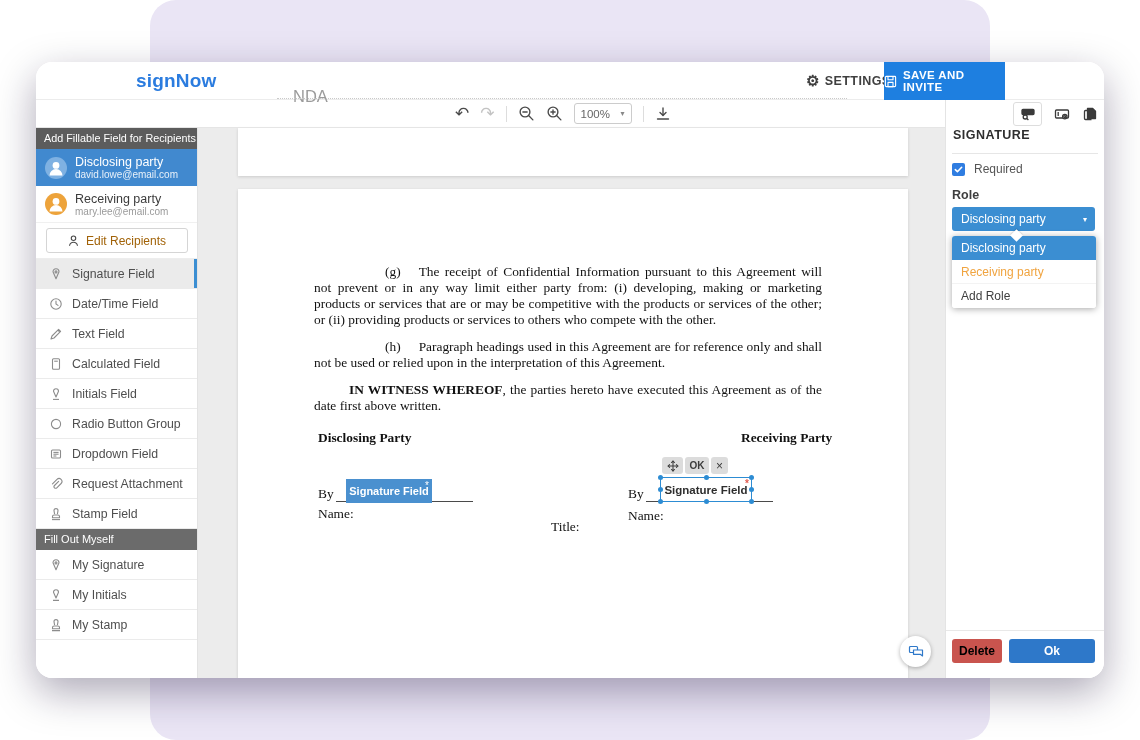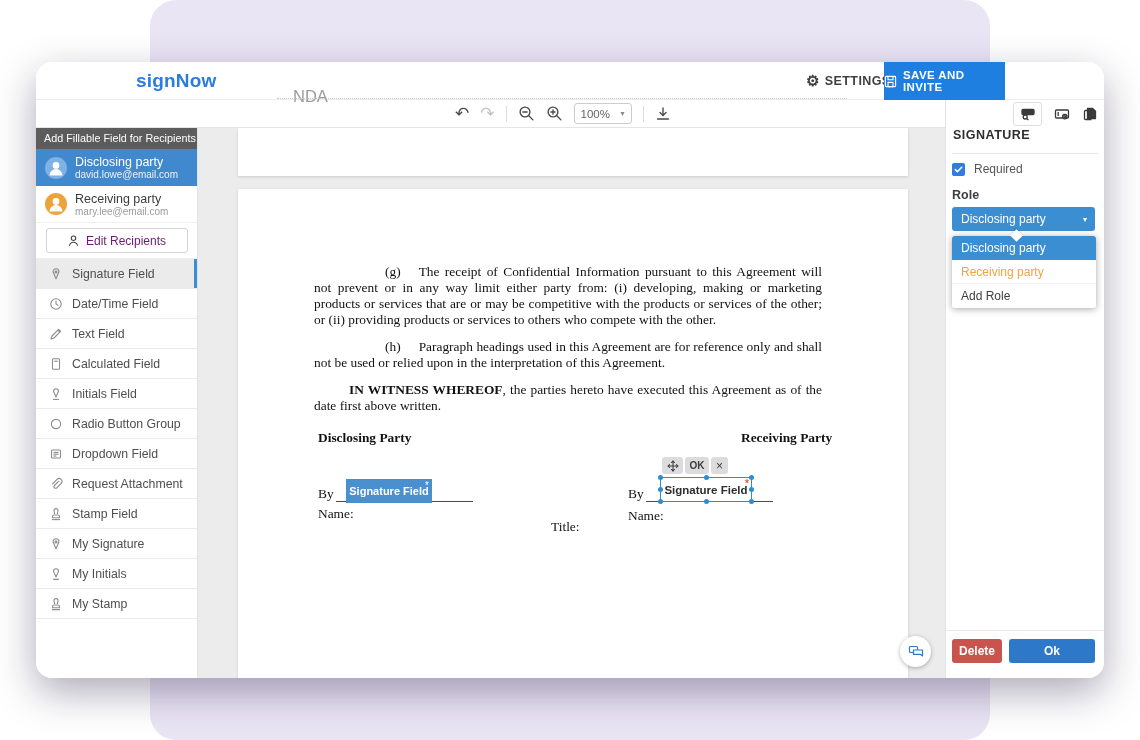--- a/index.html
+++ b/index.html
@@ -40,21 +40,21 @@
   .s-header { height:21px; line-height:21px; background:#5c5c5c; color:#fff; font-size:10.8px; padding-left:8px; white-space:nowrap; }
   .recipient { height:37px; display:flex; align-items:center; padding-left:9px; gap:8px; border-bottom:1px solid #f0f0f0; cursor:pointer; }
   .recipient.selected { background:#4189cf; border-bottom:none; }
   .avatar { width:22px; height:22px; border-radius:50%; flex:0 0 22px; display:flex; align-items:center; justify-content:center; overflow:hidden; }
   .avatar.blue { background:#7fb1e2; } .avatar.orange { background:#eda33b; }
   .r-name { font-size:12.5px; color:#3c3c3c; line-height:14px; }
   .r-email { font-size:10px; color:#9a9a9a; line-height:11px; }
   .recipient.selected .r-name { color:#fff; } .recipient.selected .r-email { color:rgba(255,255,255,.88); }
   .edit-wrap { height:36px; border-bottom:1px solid #ededed; display:flex; align-items:center; justify-content:center; }
   .edit-btn { width:142px; height:25px; border:1px solid #d5d5d5; border-radius:3px; background:#fff; display:flex; align-items:center;
-              justify-content:center; gap:6px; font-size:12px; color:#701a75; cursor:pointer; }
+              justify-content:center; gap:6px; font-size:12px; color:#a16207; cursor:pointer; }
   .field-row { position:relative; height:30px; display:flex; align-items:center; padding-left:13px; gap:9px; border-bottom:1px solid #ebebeb; cursor:pointer; background:#fff; }
   .field-row.selected { background:#ebebeb; }
   .sel-bar { position:absolute; right:0; top:0; bottom:0; width:3px; background:#3b8ed2; }
   .f-icon { width:14px; height:14px; display:flex; }
   .f-label { font-size:12.3px; color:#4f4f4f; white-space:nowrap; }
   .group-header { height:21px; line-height:21px; background:#6b6b6b; color:#fff; font-size:11px; padding-left:8px; }
 
   
   .docarea { position:absolute; left:162px; top:66px; width:747px; height:550px; background:#ececec; }
   .page1 { position:absolute; left:40px; top:0; width:670px; height:48px; background:#fff; box-shadow:0 1px 3px rgba(0,0,0,.14); }
@@ -93,21 +93,21 @@
   .role-btn { position:absolute; left:6px; top:107px; width:143px; height:24px; background:#3b8ed2; border-radius:3px; color:#fff;
               font-size:12px; display:flex; align-items:center; justify-content:space-between; padding:0 8px 0 9px; cursor:pointer; }
   .notch { position:absolute; left:66px; top:131px; width:9px; height:9px; background:#fff; transform:rotate(45deg);
            box-shadow:-1px -1px 1px rgba(0,0,0,.1); z-index:8; }
   .role-menu { position:absolute; left:6px; top:136px; width:144px; background:#fff; border-radius:3px;
                box-shadow:0 1px 7px rgba(0,0,0,.35); z-index:7; overflow:hidden; }
   .role-item { height:24px; display:flex; align-items:center; padding-left:9px; font-size:12px; color:#3e3e3e; cursor:pointer; background:#fff; }
   .role-item.hl { background:#3b8ed2; color:#fff; }
   .role-item.orange { color:#f0a440; border-bottom:1px solid #f3f3f3; }
   .p-div2 { position:absolute; left:0; right:0; top:530px; height:1px; background:#e8e8e8; }
-  .del-btn { position:absolute; left:6px; top:539px; width:50px; height:24px; background:#c9544e; border-radius:3px; color:#ffffff;
+  .del-btn { position:absolute; left:6px; top:539px; width:50px; height:24px; background:#c9544e; border-radius:3px; color:#000000;
              font-size:12px; font-weight:bold; display:flex; align-items:center; justify-content:center; cursor:pointer; }
   .ok-btn { position:absolute; left:63px; top:539px; width:86px; height:24px; background:#2e78c9; border-radius:3px; color:#fff;
             font-size:12px; font-weight:bold; display:flex; align-items:center; justify-content:center; cursor:pointer; }
 
   .chat-fab { position:absolute; left:864px; top:574px; width:31px; height:31px; border-radius:50%; background:#fff;
               box-shadow:0 1px 4px rgba(0,0,0,.3); display:flex; align-items:center; justify-content:center; cursor:pointer; z-index:6; }
 </style>
 </head>
 <body>
 
@@ -316,20 +316,21 @@
           <span class="f-icon">
             <svg width="14" height="14" viewBox="0 0 14 14" fill="none" stroke="#8c8c8c" stroke-width="1.1" stroke-linejoin="round">
               <path d="M5.6 7.2L5 3.6a2 2 0 0 1 4 0l-.6 3.6"></path>
               <path d="M3.5 9.6a1.6 1.6 0 0 1 1.6-1.6h3.8a1.6 1.6 0 0 1 1.6 1.6v1.2h-7z"></path>
               <line x1="3" y1="12.6" x2="11" y2="12.6"></line>
             </svg>
           </span>
           <span class="f-label">Stamp Field</span>
         </div>
       </div>
+    <div class="group-header">Fill Out Myself</div>
     <div id="my-field-list">
         <div class="field-row">
           <span class="f-icon">
             <svg width="14" height="14" viewBox="0 0 14 14" fill="none" stroke="#8c8c8c" stroke-width="1.1" stroke-linejoin="round">
               <path d="M7 1.8C8.8 1.8 10 3 10 4.8L7 11.8 4 4.8C4 3 5.2 1.8 7 1.8Z"></path>
               <circle cx="7" cy="4.9" r="1"></circle>
             </svg>
           </span>
           <span class="f-label">My Signature</span>
         </div>

